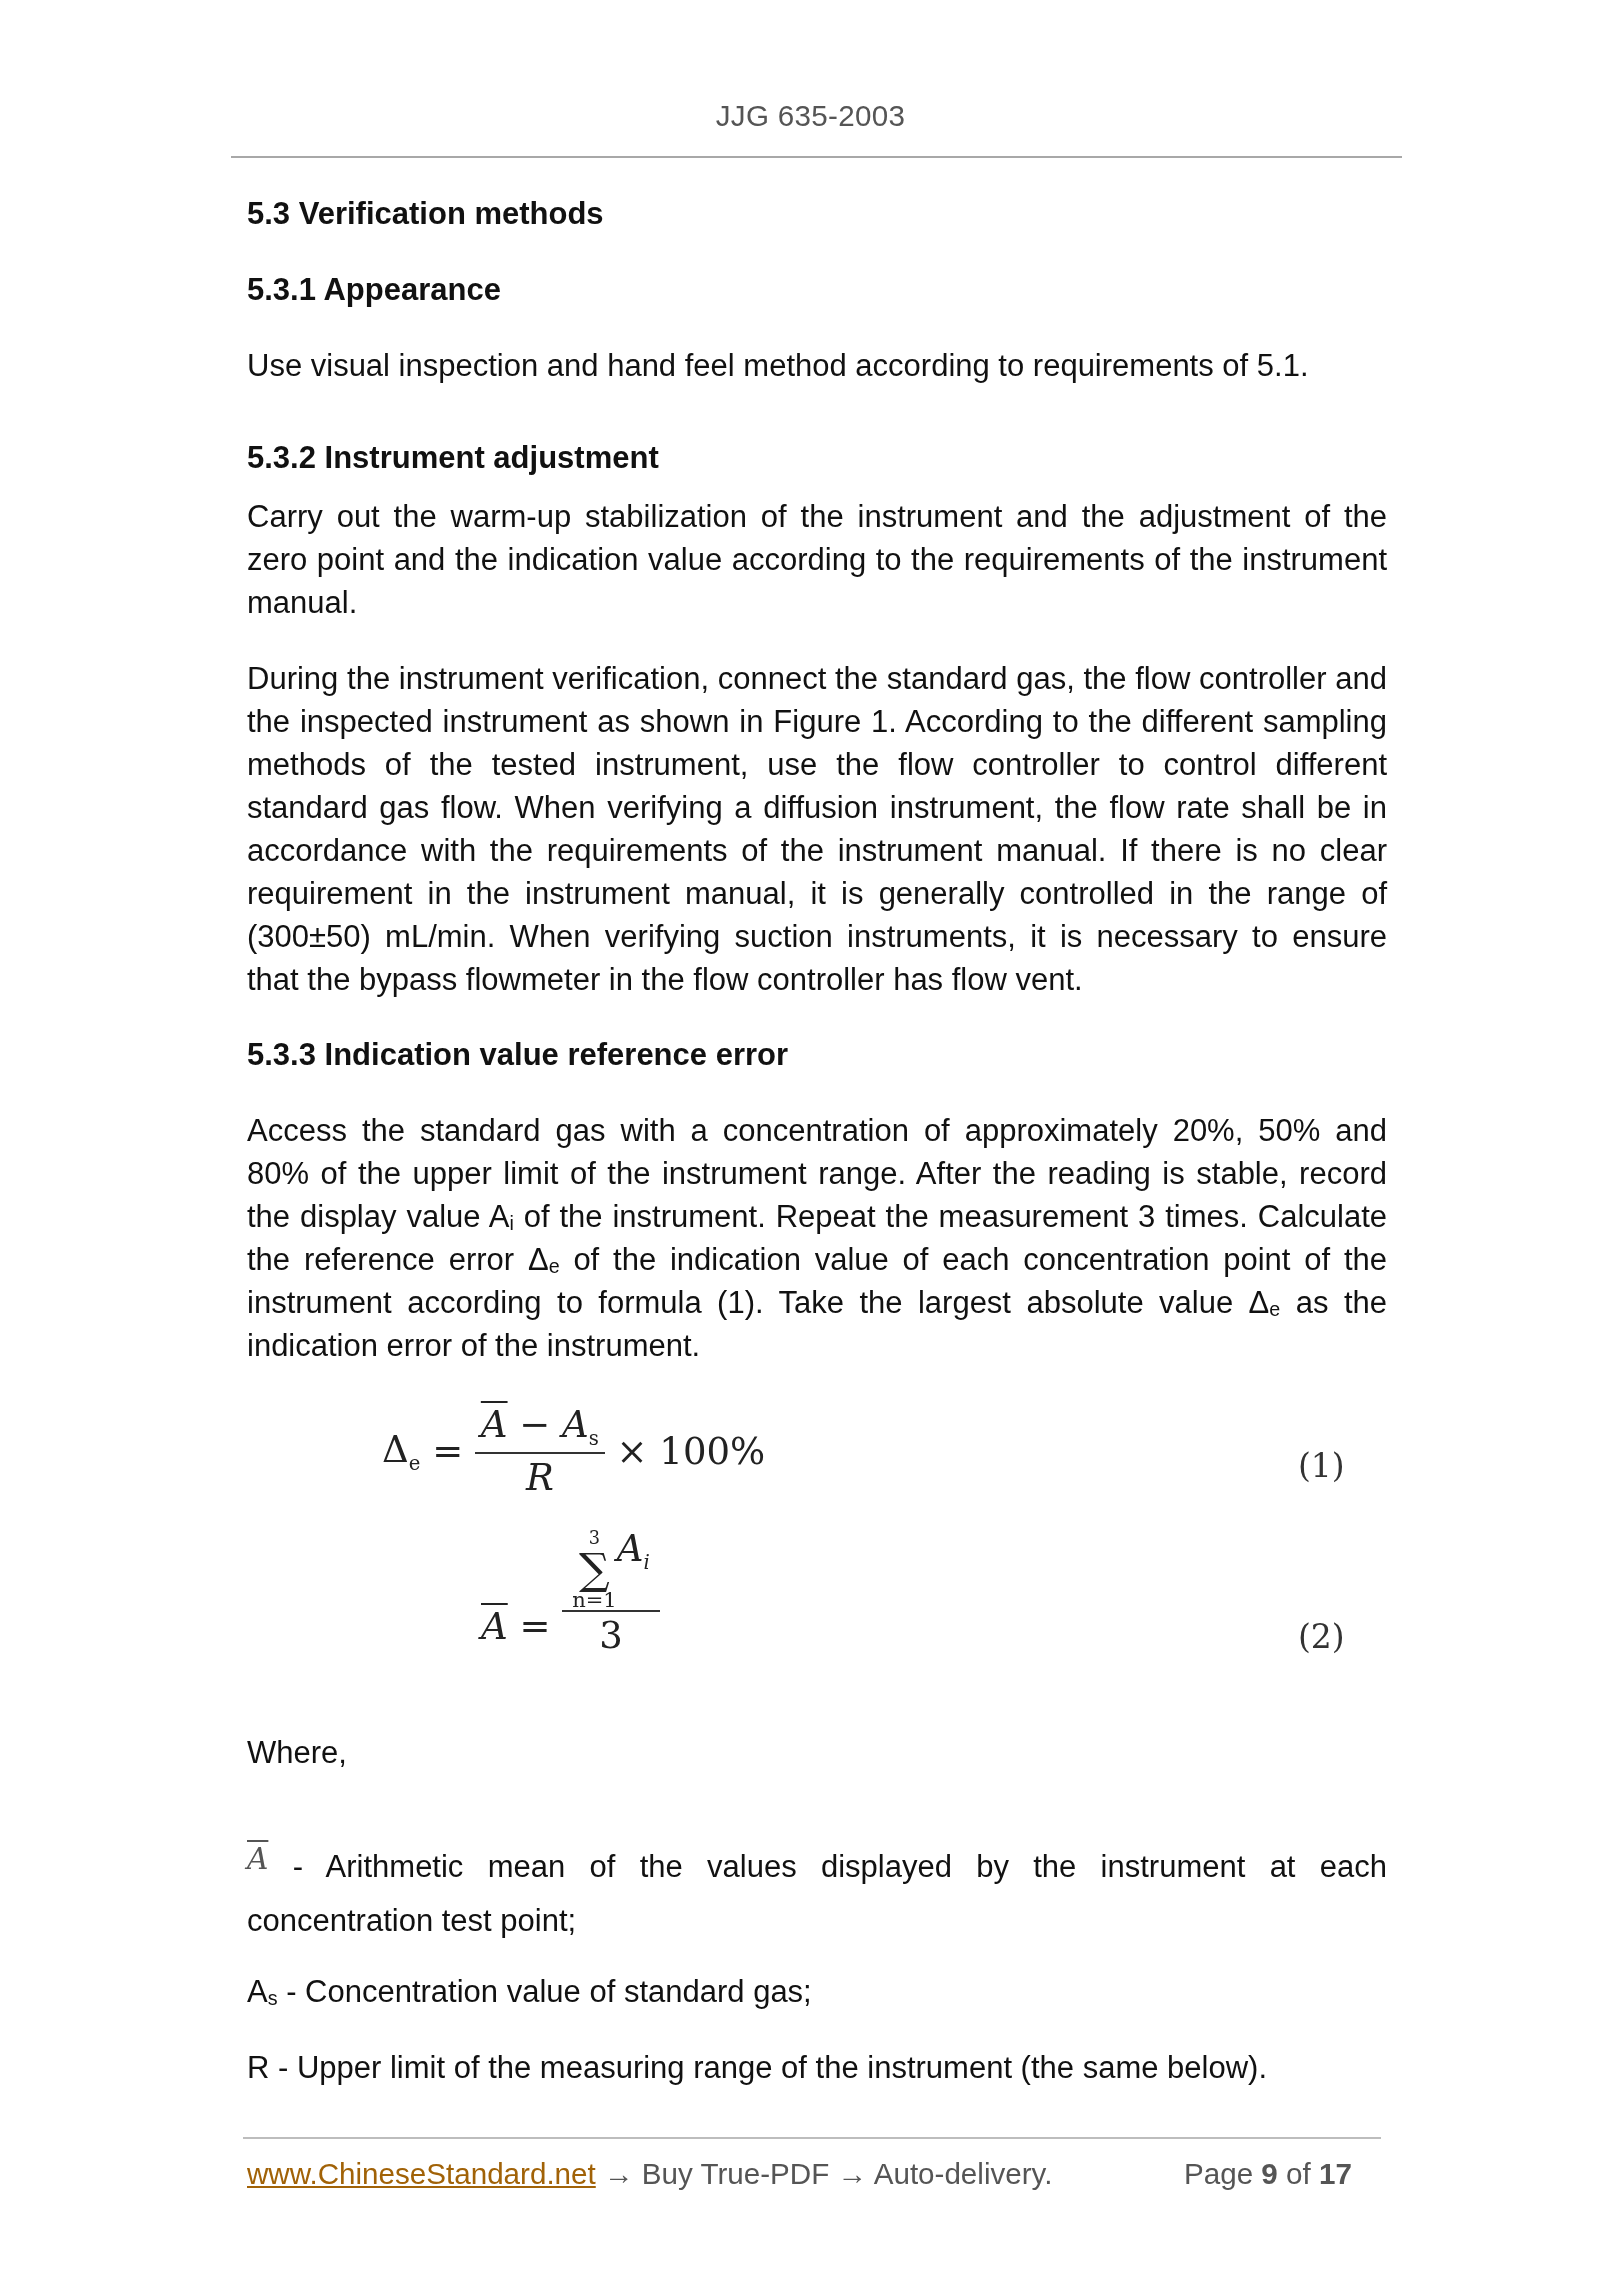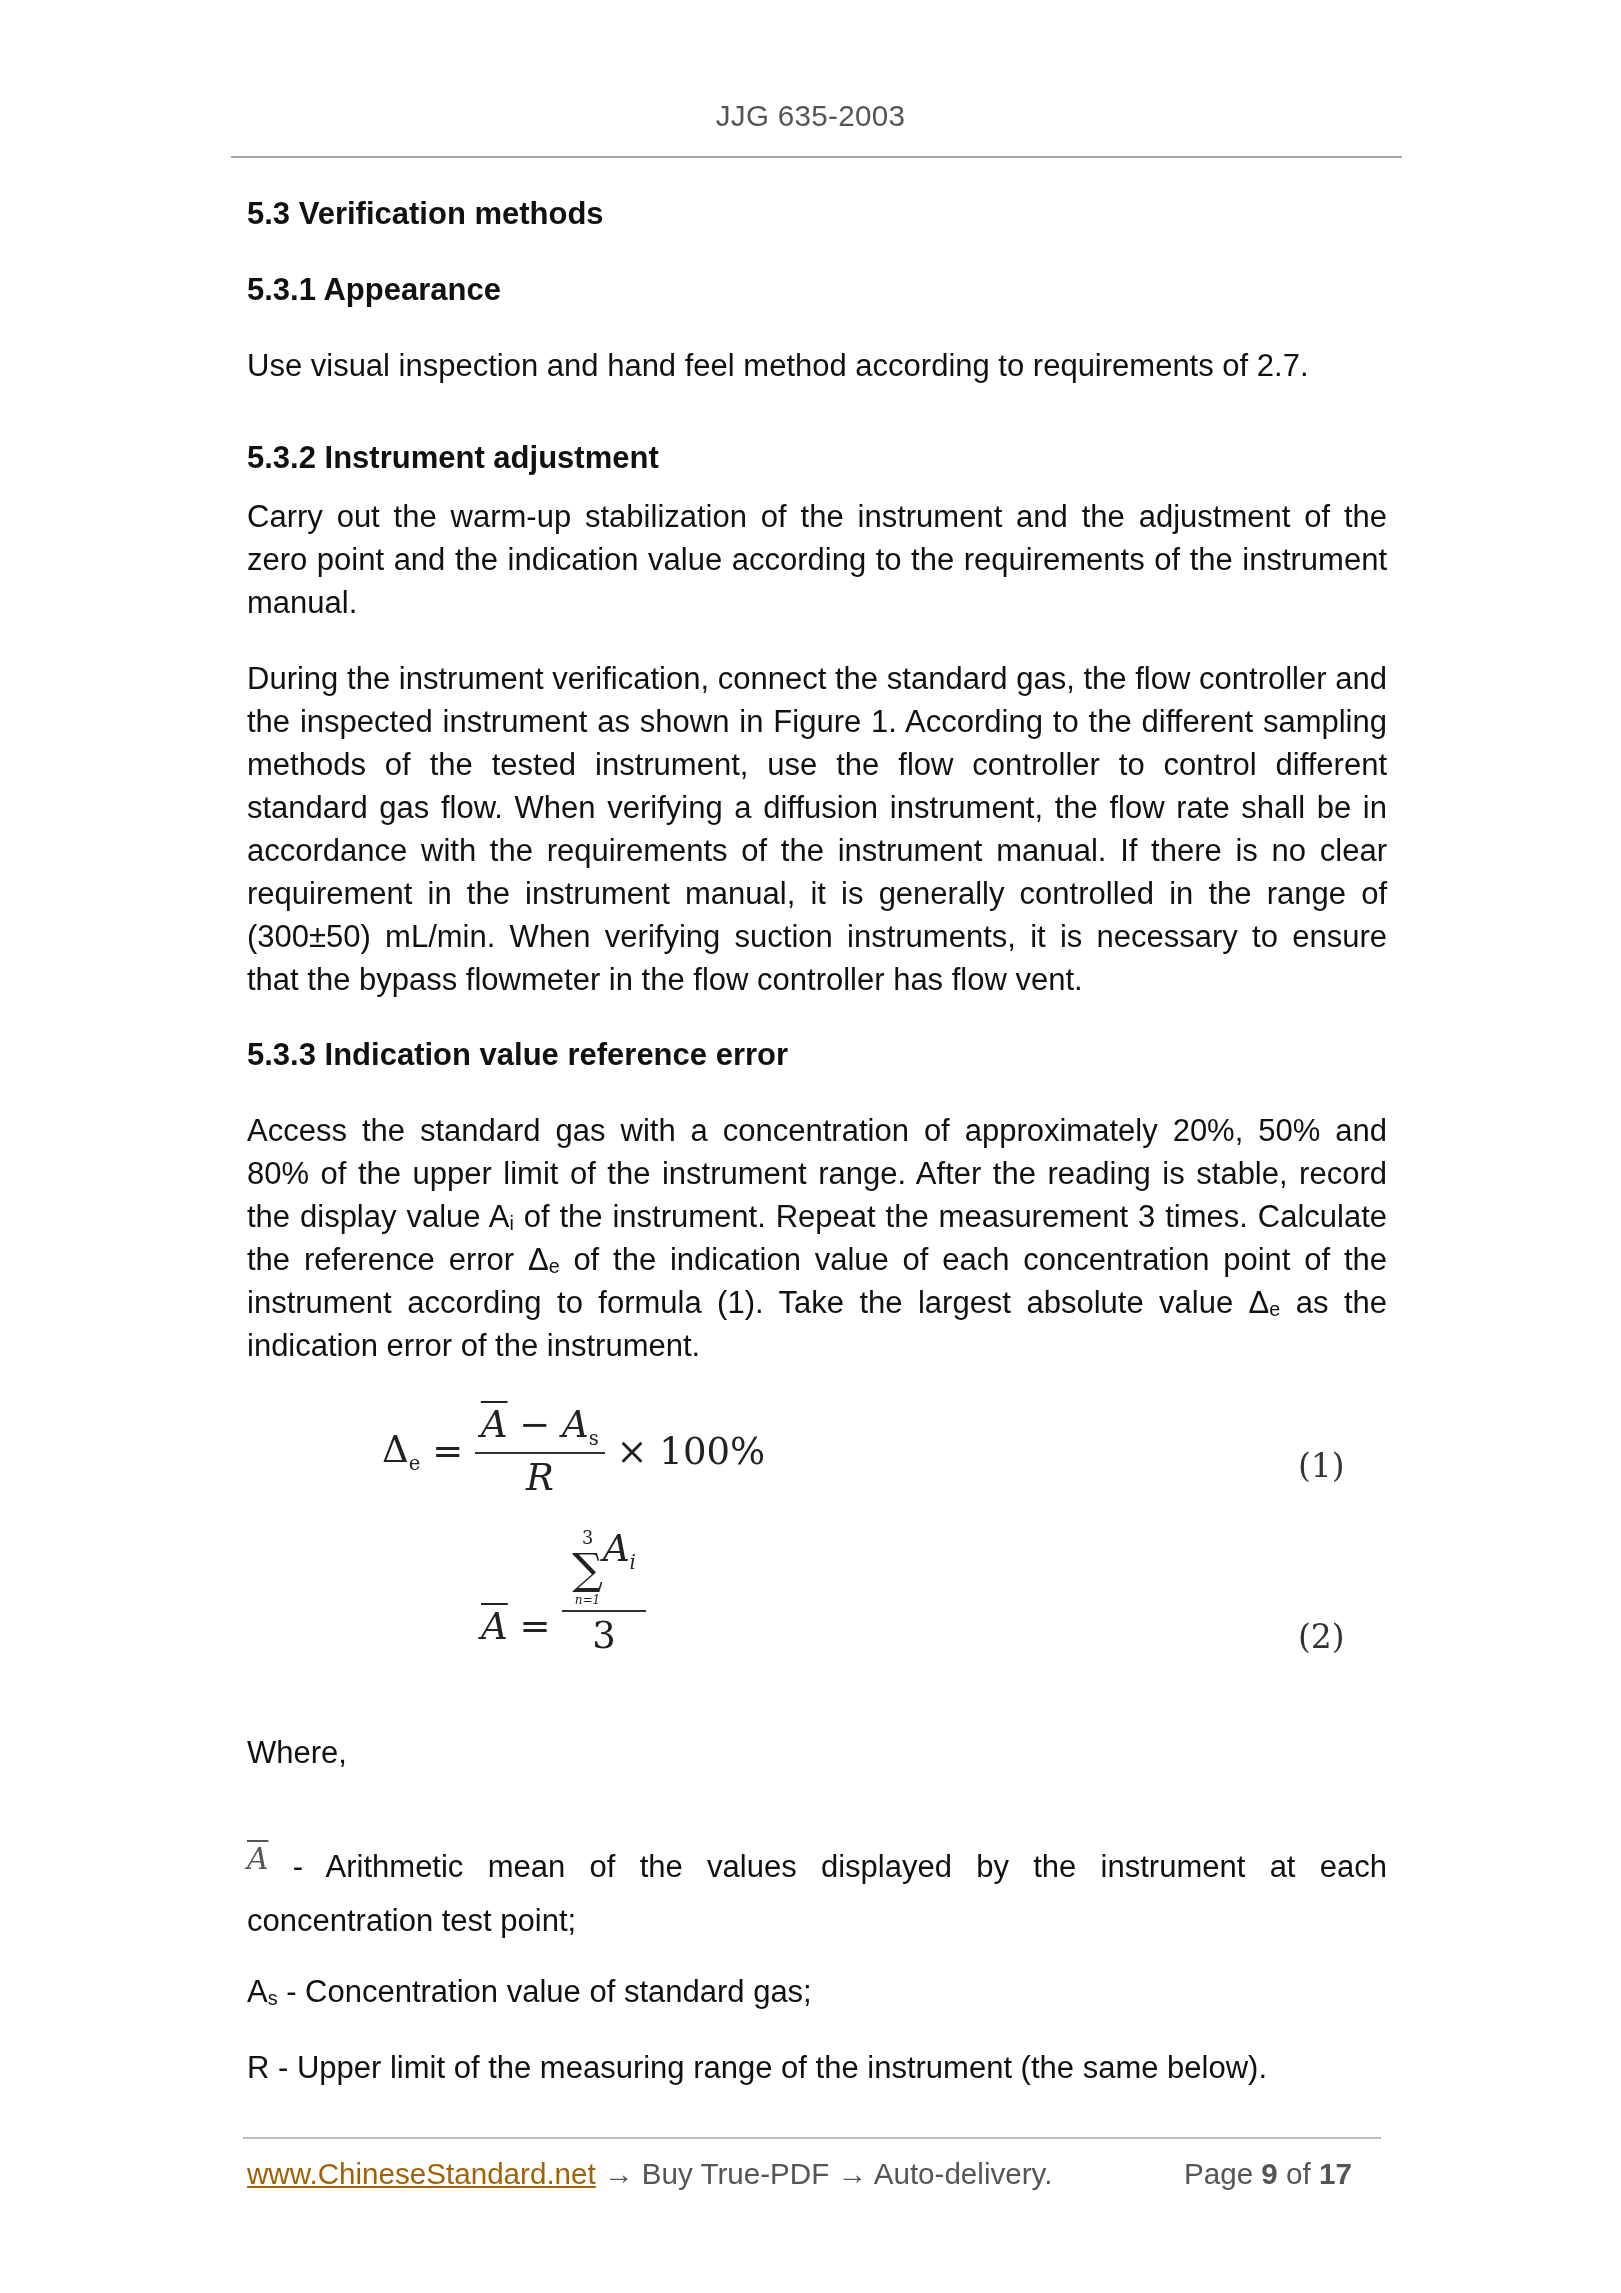--- a/index.html
+++ b/index.html
@@ -26,21 +26,21 @@
   </style>
 </head>
 <body>
 
 <div class="header-title">JJG 635-2003</div>
 <div class="rule top"></div>
 
 <div class="block heading" style="top:192px;">5.3 Verification methods</div>
 
 <div class="block heading" style="top:268px;">5.3.1 Appearance</div>
-<div class="block" style="top:344px;">Use visual inspection and hand feel method according to requirements of 2.7.</div>
+<div class="block" style="top:344px;">Use visual inspection and hand feel method according to requirements of 5.1.</div>
 
 <div class="block heading" style="top:420px;margin-top:16px;">5.3.2 Instrument adjustment</div>
 <div class="block justify" style="top:495px;">Carry out the warm-up stabilization of the instrument and the adjustment of the zero point and the indication value according to the requirements of the instrument manual.</div>
 <div class="block justify" style="top:657px;">During the instrument verification, connect the standard gas, the flow controller and the inspected instrument as shown in Figure 1. According to the different sampling methods of the tested instrument, use the flow controller to control different standard gas flow. When verifying a diffusion instrument, the flow rate shall be in accordance with the requirements of the instrument manual. If there is no clear requirement in the instrument manual, it is generally controlled in the range of (300±50) mL/min. When verifying suction instruments, it is necessary to ensure that the bypass flowmeter in the flow controller has flow vent.</div>
 
 <div class="block heading" style="top:1033px;">5.3.3 Indication value reference error</div>
 <div class="block justify" style="top:1109px;">
   <span>Access the standard gas with a concentration of approximately 20%, 50% and 80% of the upper limit of the instrument range. After the reading is stable, record the display value A</span><sub class="s">i</sub><span> of the instrument. Repeat the measurement 3 times. Calculate the reference error Δ</span><sub class="s">e</sub><span> of the indication value of each concentration point of the instrument according to formula (1). Take the largest absolute value Δ</span><sub class="s">e</sub><span> as the indication error of the instrument.</span>
 </div>
 
@@ -56,21 +56,21 @@
 <div class="eqno" style="left:1298px; top:1446px;">(1)</div>
 
 <div class="math" style="left:481px; top:1527px; font-size:37px;">
   <span class="ov" style="display:inline-block; vertical-align:middle; font-style:italic; margin-top:69px;">A</span>
   <span style="vertical-align:middle; display:inline-block; margin-top:69px;">=</span>
   <span class="frac">
     <span class="num" style="padding:0 9.9px 0;">
       <span style="display:inline-block; text-align:center; vertical-align:bottom;">
         <span style="display:block; font-size:17.7px; line-height:17.7px;">3</span>
         <span style="display:block; font-size:43px; line-height:43px;">∑</span>
-        <span style="display:block; font-size:12px; line-height:19.7px; font-style:italic;">n=1</span>
+        <span style="display:block; font-size:21px; line-height:19.7px; ">n=1</span>
       </span><span style="font-style:italic; display:inline-block; vertical-align:bottom; margin-bottom:36px;"><span>A</span><sub style="font-size:19.7px;">i</sub></span>
     </span>
     <span class="den">3</span>
   </span>
 </div>
 <div class="eqno" style="left:1298px; top:1617px;">(2)</div>
 
 <div class="block" style="top:1731px;">Where,</div>
 
 <div class="block justify" style="top:1832px; line-height:54px;">

